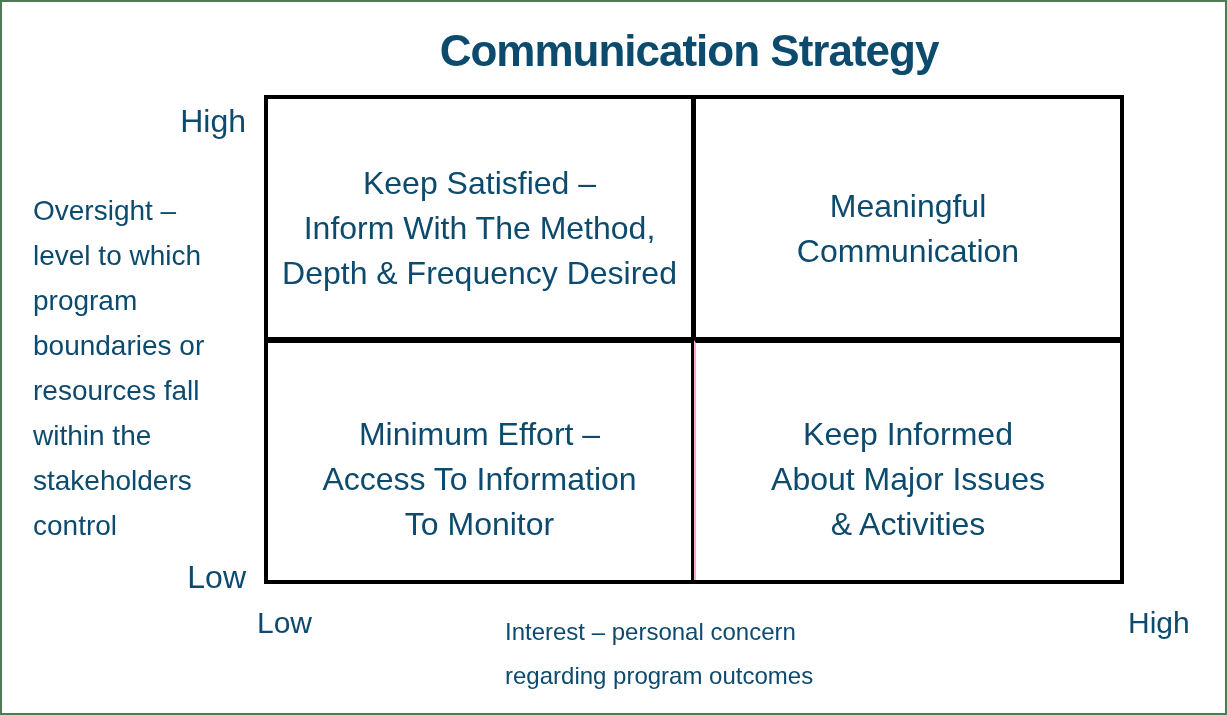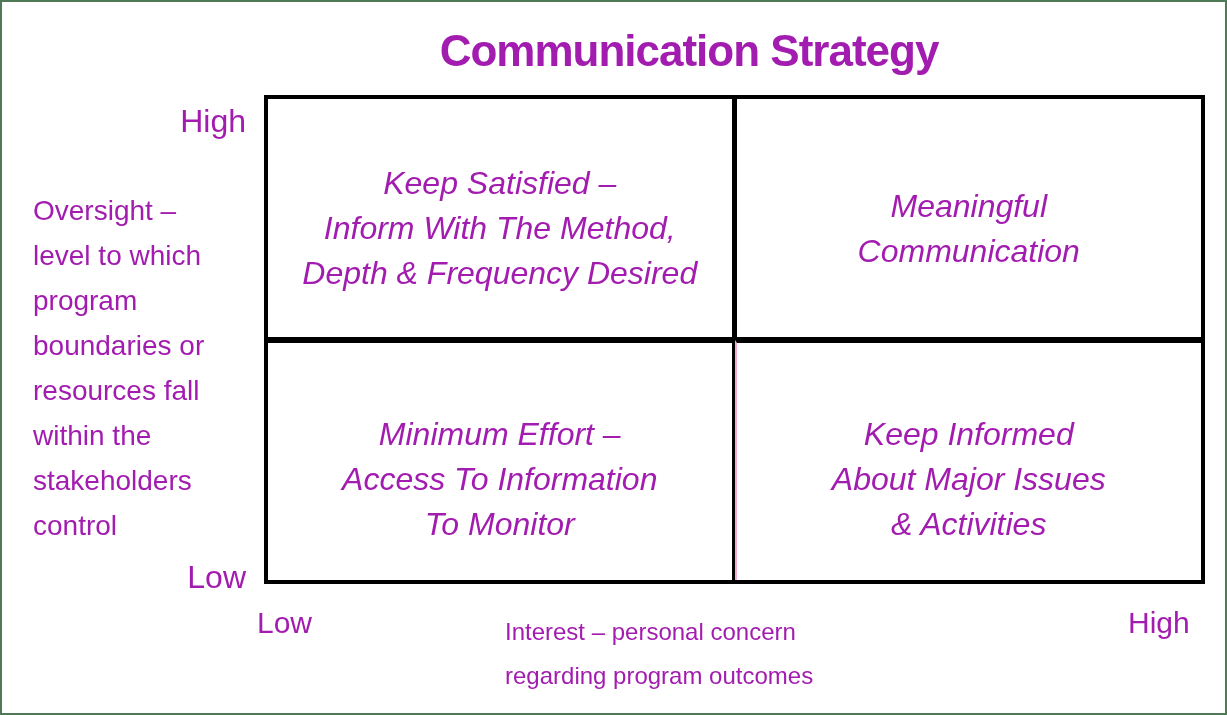--- a/index.html
+++ b/index.html
@@ -1,33 +1,32 @@
 <!DOCTYPE html>
 <html><head>
 <meta charset="utf-8">
 <style>
   * { margin:0; padding:0; box-sizing:border-box; }
   html,body { background:#ffffff; }
   body { width:1227px; height:715px; font-family:"Liberation Sans", sans-serif; }
   .canvas {
     position:relative; width:1227px; height:715px;
-    background:#ffffff; border:2px solid #4e7a55; color:#a21caf;
+    background:#ffffff; border:2px solid #4e7a55; color:#0c4a6e;
     overflow:hidden;
   }
   .title {
     position:absolute; top:24px; left:431px; width:512px;
     text-align:center; font-size:44px; font-weight:bold;
     letter-spacing:-1px; white-space:nowrap; line-height:50px;
   }
   .matrix {
-    position:absolute; left:262px; top:93px; width:941px; height:489px;
+    position:absolute; left:262px; top:93px; width:860px; height:489px;
     border:4px solid #000; display:grid;
     grid-template-columns:1fr 1fr; grid-template-rows:1fr 1fr;
     background:#ffffff;
-    font-style:italic;
   }
   .cell {
     display:flex; flex-direction:column; align-items:center; justify-content:center;
     font-size:32px; line-height:45px; text-align:center; white-space:nowrap;
   }
   .cell-top { padding-top:22px; }
   .cell-bottom { padding-top:36px; }
   .q-tl { border-right:3px solid #000; border-bottom:3px solid #000; }
   .q-tr { border-left:2px solid #000; border-bottom:3px solid #000; }
   .q-bl { border-right:3px solid #000; border-top:3px solid #000; }

